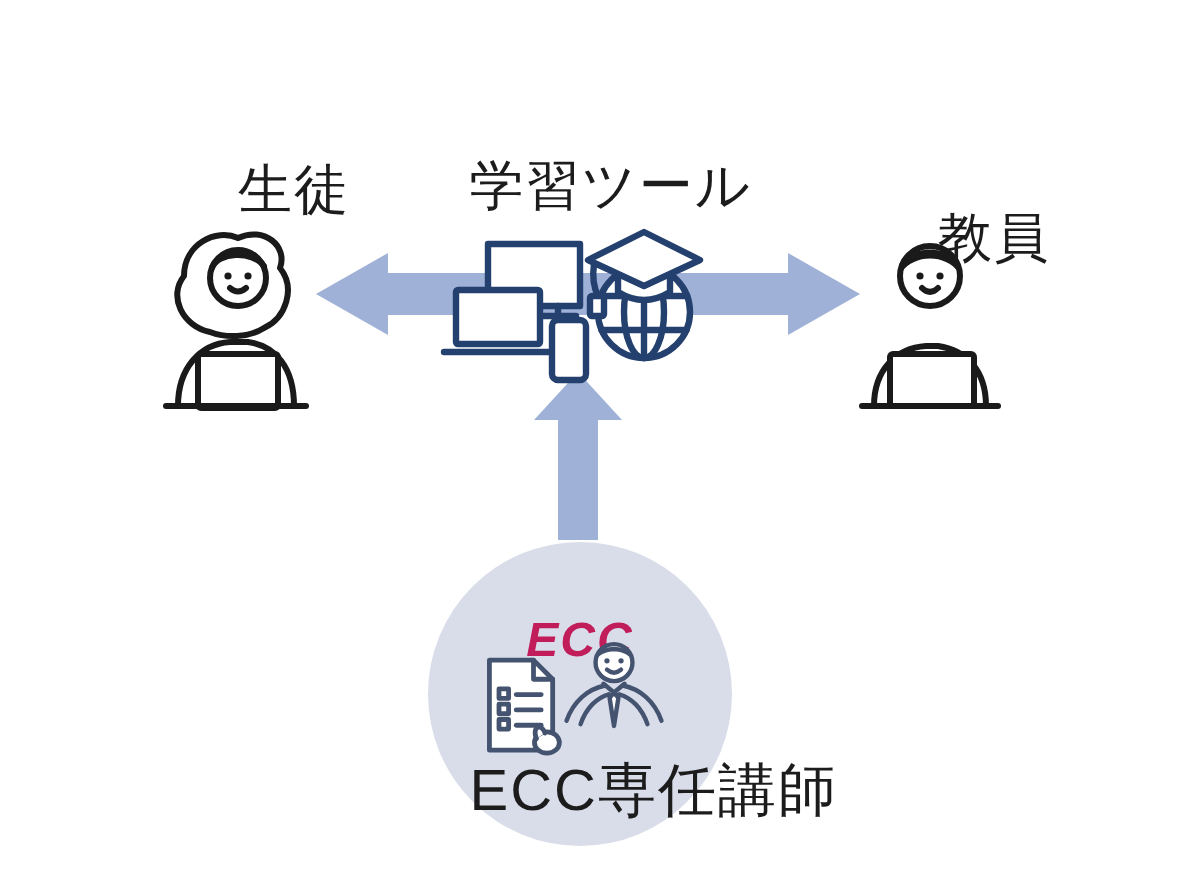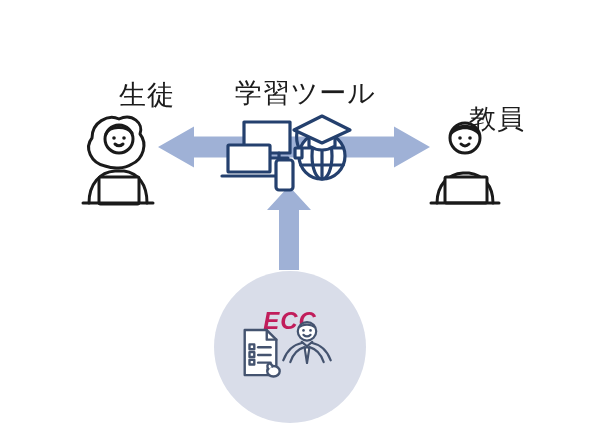--- a/index.html
+++ b/index.html
@@ -57,20 +57,21 @@
 <body>
 
 <div class="canvas">
 
   <div class="label label-student">生徒</div>
   <div class="label label-tool">学習ツール</div>
   <div class="label label-teacher">教員</div>
 
   <div class="ecc-circle"></div>
   <div class="ecc-logo">ECC</div>
+  <div class="label label-instructor">ECC専任講師</div>
 
   <svg class="arrow-layer" width="600" height="441" viewBox="0 0 600 441">
     <polygon class="arrow-shape" points="158,147 194,126.5 194,136.5 394,136.5 394,126.5 430,147 394,167.5 394,157.5 194,157.5 194,167.5"></polygon>
     <polygon class="arrow-shape" points="289,186 311,210 299,210 299,270 279,270 279,210 267,210"></polygon>
   </svg>
 
   <svg class="icon icon-woman" width="88" height="94" viewBox="0 0 88 94">
     <path class="p-stroke fw" d="M31,54 C17,51 10,36 18,26 C18,10 34,2 45,7 C58,1 70,11 66,22 C74,32 69,47 58,52 C50,57 39,57 31,54 Z"></path>
     <circle class="p-stroke fw" cx="45" cy="27" r="14"></circle>
     <path class="p-stroke" d="M32,22 C35,14 52,13 58,21"></path>

